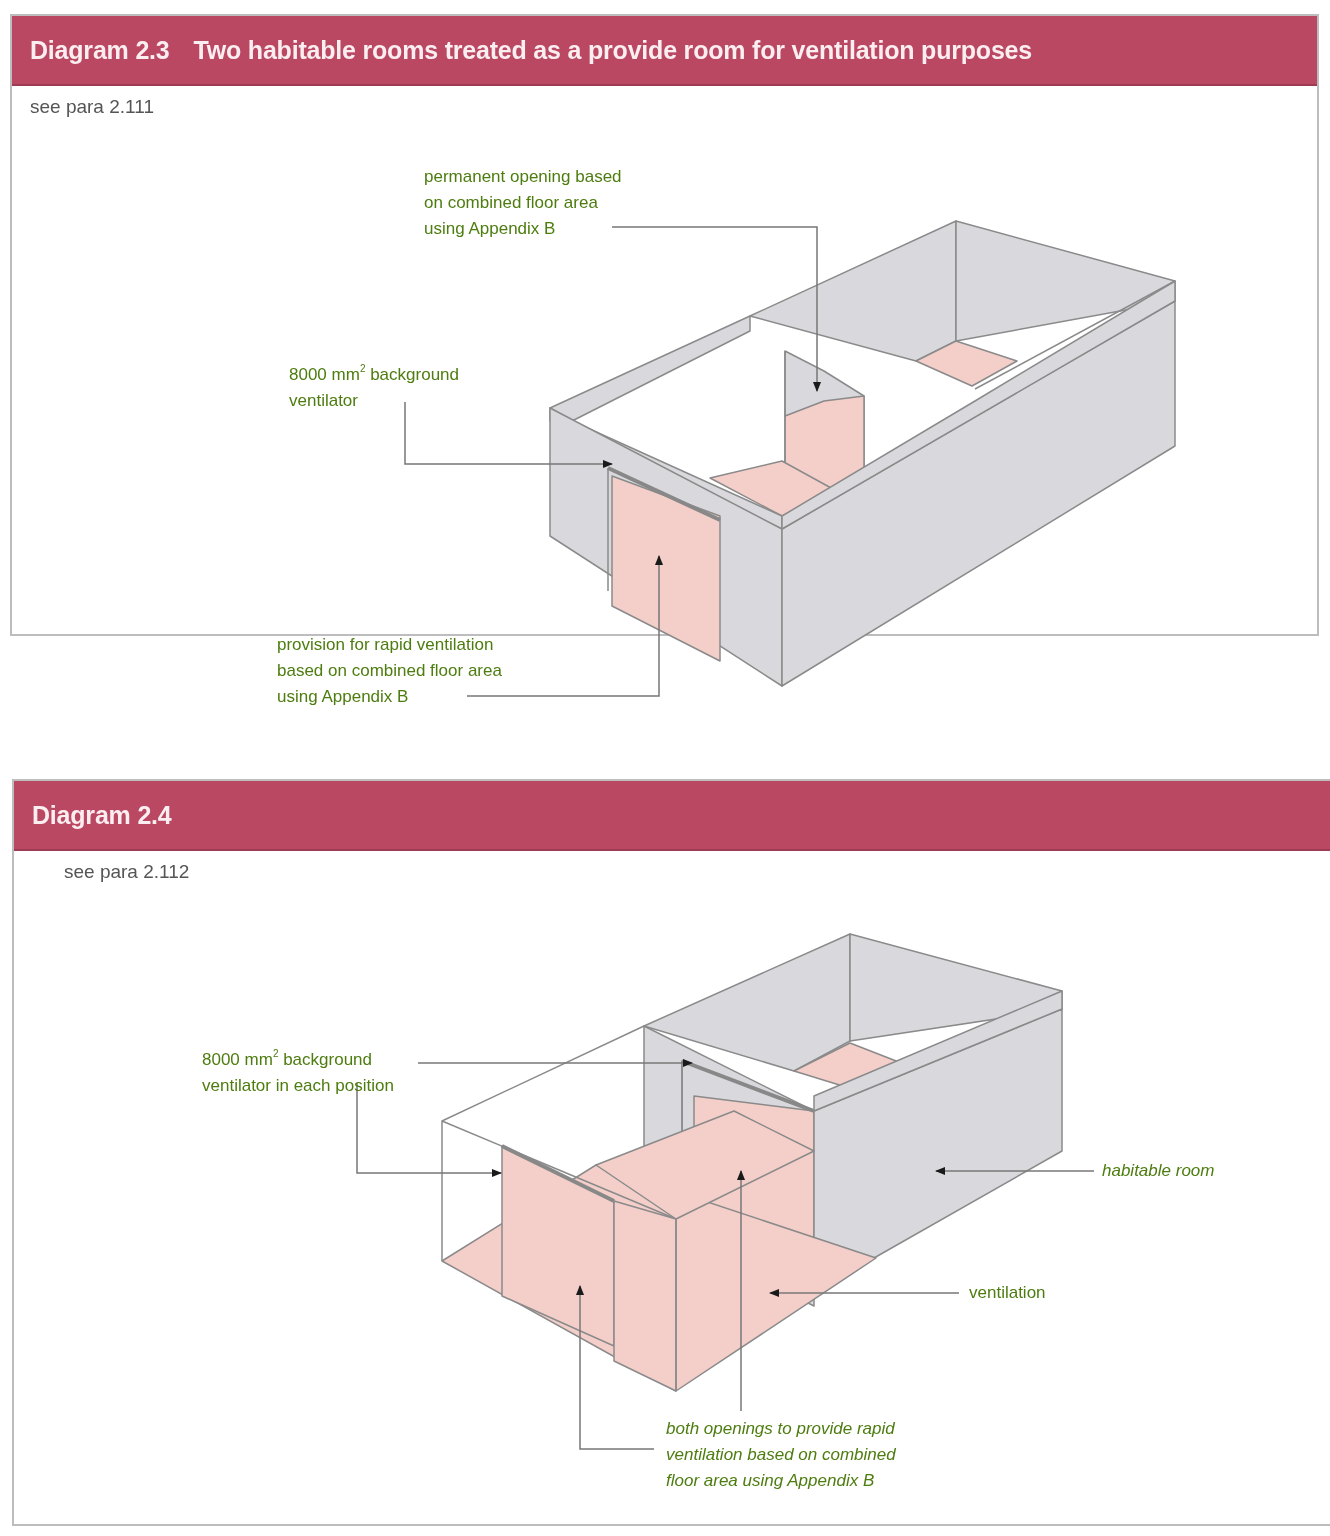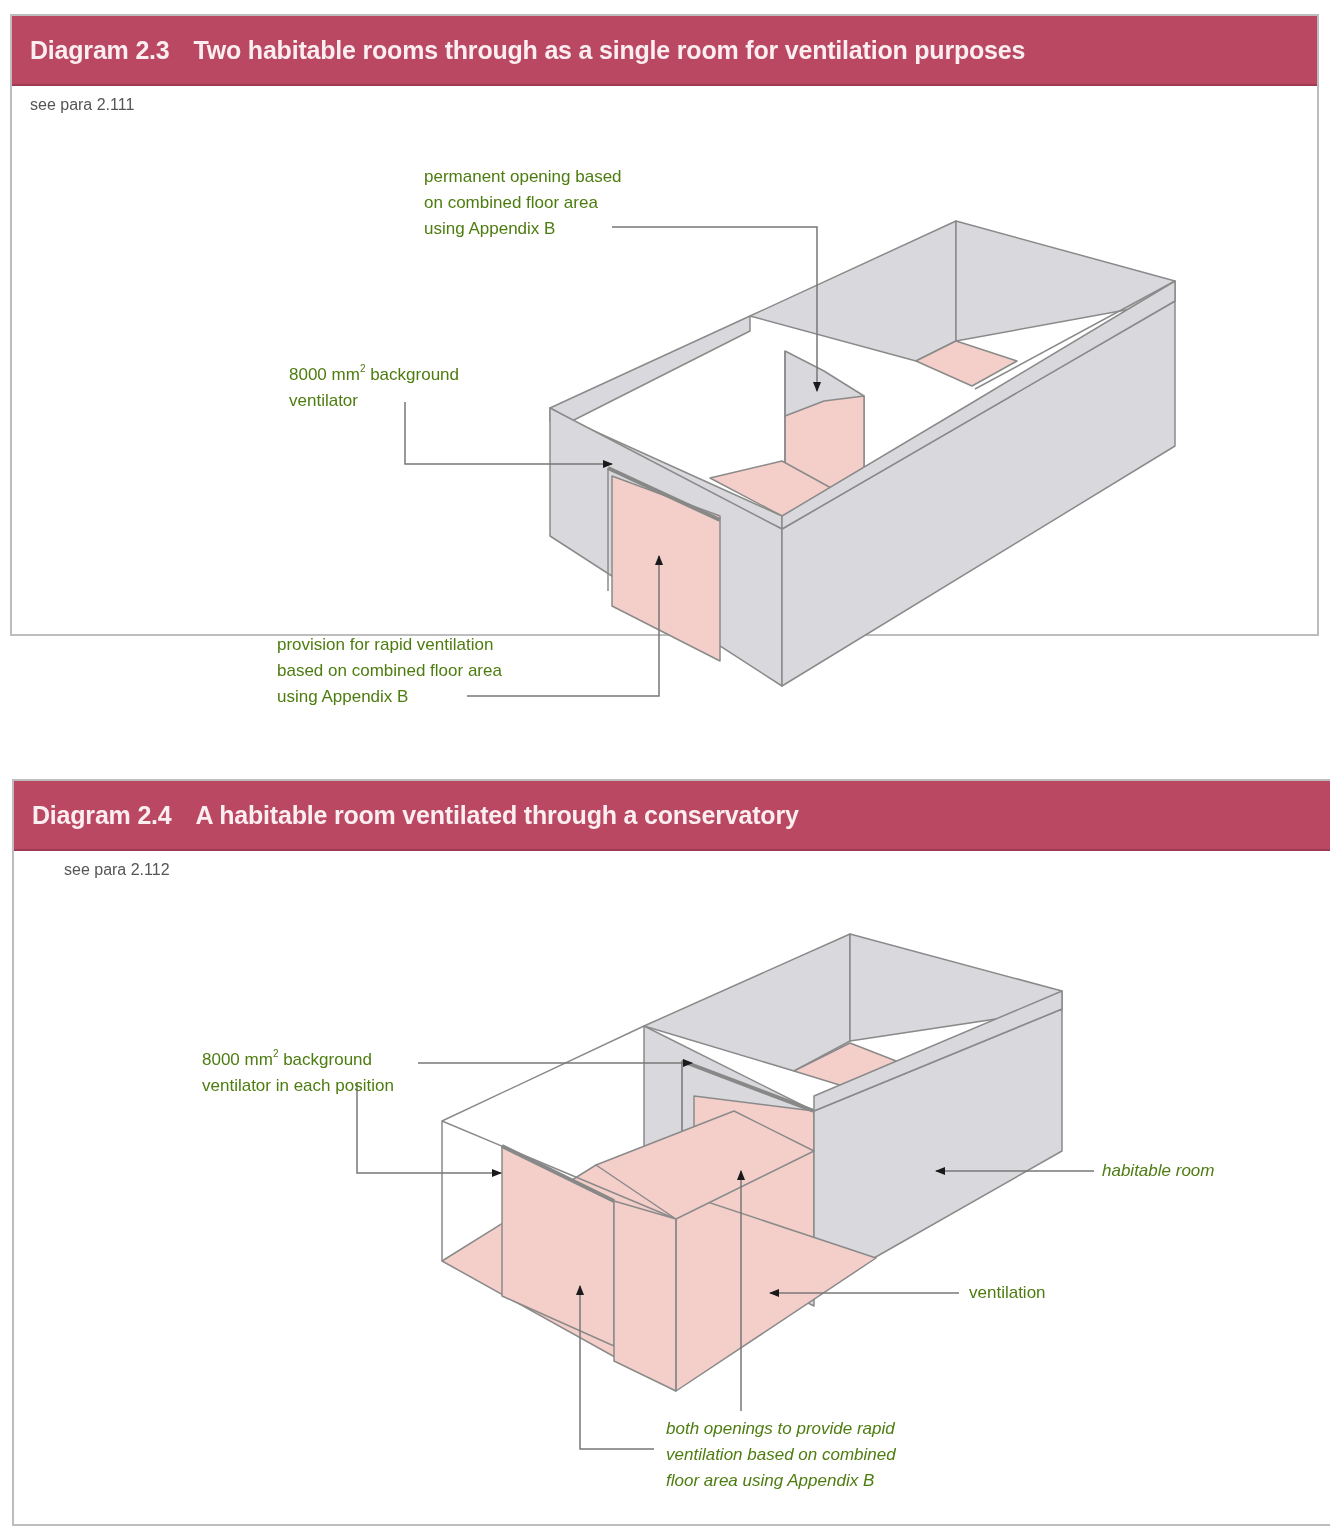--- a/index.html
+++ b/index.html
@@ -24,21 +24,21 @@
     color: #fbeef1;
     font-weight: bold;
     font-size: 25px;
     letter-spacing: -0.2px;
     white-space: nowrap;
   }
   .title-num { margin-right: 24px; }
 
   .ref {
     position: absolute;
-    font-size: 16px;
+    font-size: 19px;
     color: #555;
   }
   .panel-1 .ref { left: 18px; top: 80px; }
   .panel-2 .ref { left: 50px; top: 80px; }
 
   svg.diagram { position: absolute; left: 0; top: 0; }
 
   .label {
     position: absolute;
     font-size: 17px;
@@ -47,21 +47,21 @@
     white-space: pre-line;
   }
   .label sup { font-size: 10px; vertical-align: top; line-height: 14px; }
 </style>
 </head>
 <body>
 
 <div class="panel panel-1">
   <div class="title-bar">
     <span class="title-num">Diagram 2.3</span>
-    <span>Two habitable rooms through as a single room for ventilation purposes</span>
+    <span>Two habitable rooms treated as a provide room for ventilation purposes</span>
   </div>
   <div class="ref">see para 2.111</div>
 
   <svg class="diagram" width="1309" height="751" viewBox="0 0 1309 751">
     <defs>
       <marker id="ah" viewBox="0 0 10 10" refX="9" refY="5" markerWidth="7" markerHeight="7" orient="auto-start-reverse">
         <path d="M0,1 L10,5 L0,9 z" fill="#1a1a1a"></path>
       </marker>
     </defs>
     <g stroke="#8a8a8a" stroke-width="1.5" stroke-linejoin="round">
@@ -108,21 +108,20 @@
   <div class="label" style="left:277px; top:346px;"><span>8000 mm</span><sup>2</sup><span> background
 ventilator</span></div>
   <div class="label" style="left:265px; top:616px;">provision for rapid ventilation
 based on combined floor area
 using Appendix B</div>
 </div>
 
 <div class="panel panel-2">
   <div class="title-bar">
     <span class="title-num">Diagram 2.4</span>
-    <span>A habitable room ventilated through a conservatory</span>
   </div>
   <div class="ref">see para 2.112</div>
 
   <svg class="diagram" width="1305" height="747" viewBox="0 0 1305 747">
     <defs>
       <marker id="ah2" viewBox="0 0 10 10" refX="9" refY="5" markerWidth="7" markerHeight="7" orient="auto-start-reverse">
         <path d="M0,1 L10,5 L0,9 z" fill="#1a1a1a"></path>
       </marker>
     </defs>
     <g stroke="#8a8a8a" stroke-width="1.5" stroke-linejoin="round">

